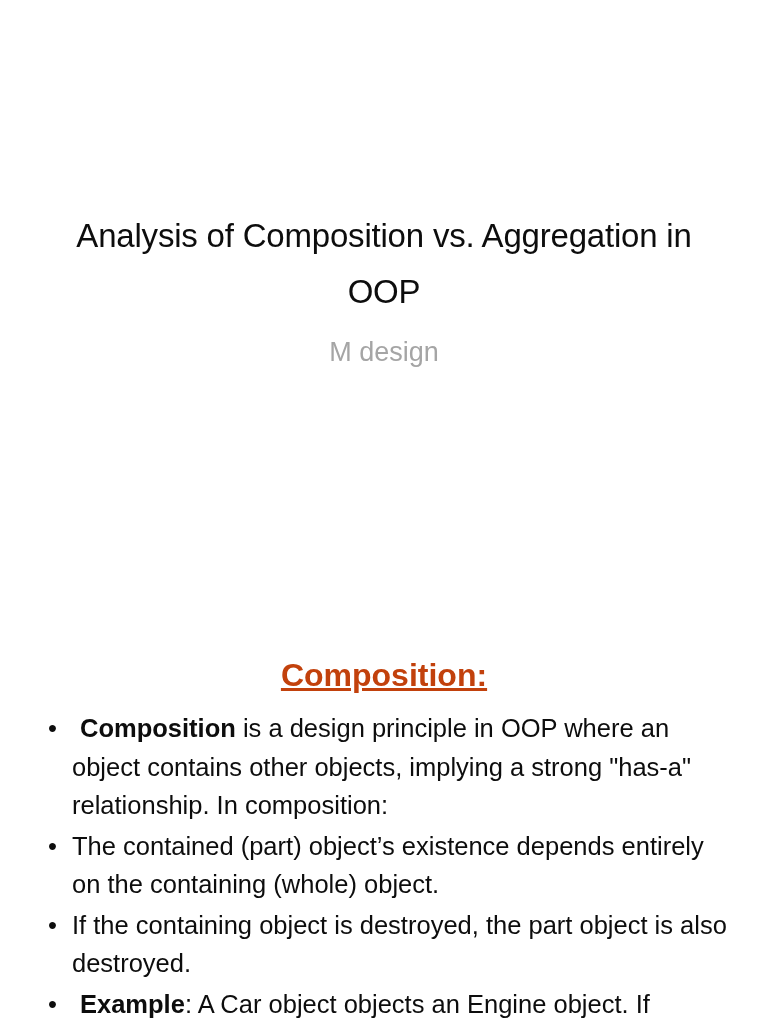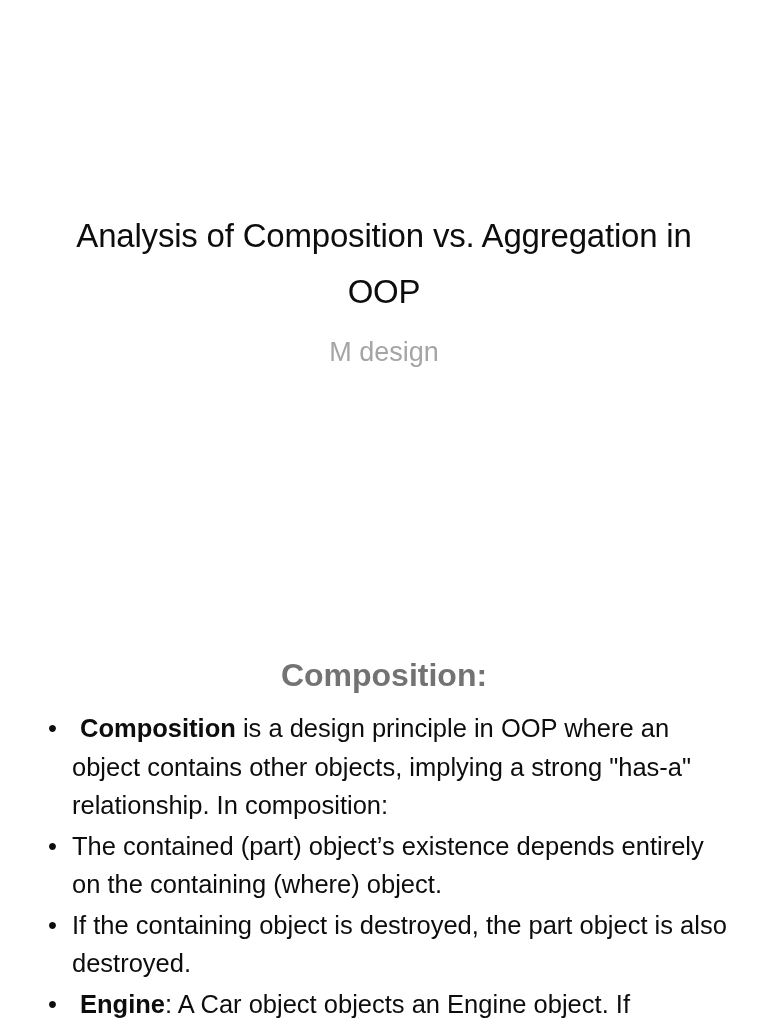--- a/index.html
+++ b/index.html
@@ -61,21 +61,22 @@
   }
   .section-heading {
     position: absolute;
     left: 48px;
     top: 51px;
     width: 672px;
     text-align: center;
     font-size: 32px;
     line-height: 42px;
     font-weight: 700;
-    color: #737373;
+    color: #c2410c;
+    text-decoration: underline;
   }
   .bullet-list {
     position: absolute;
     left: 38px;
     top: 133px;
     width: 692px;
     margin: 0;
     padding: 0;
     list-style: none;
   }
@@ -118,24 +119,24 @@
 <section class="slide-content">
   <h2 class="section-heading">Composition:</h2>
 
   <ul class="bullet-list">
     <li class="bullet-item">
       <span class="bullet-dot">•</span>
       <span class="bullet-text"><b>Composition</b><span> is a design principle in OOP where an object contains other objects, implying a strong "has-a" relationship. In composition:</span></span>
     </li>
     <li class="bullet-item">
       <span class="bullet-dot">•</span>
-      <span class="bullet-text"><span>The contained (part) object’s existence depends entirely on the containing (where) object.</span></span>
+      <span class="bullet-text"><span>The contained (part) object’s existence depends entirely on the containing (whole) object.</span></span>
     </li>
     <li class="bullet-item">
       <span class="bullet-dot">•</span>
       <span class="bullet-text"><span>If the containing object is destroyed, the part object is also destroyed.</span></span>
     </li>
     <li class="bullet-item">
       <span class="bullet-dot">•</span>
-      <span class="bullet-text"><b>Engine</b><span>: A Car object objects an Engine object. If</span></span>
+      <span class="bullet-text"><b>Example</b><span>: A Car object objects an Engine object. If</span></span>
     </li>
   </ul>
 </section>
 
 </body></html>

